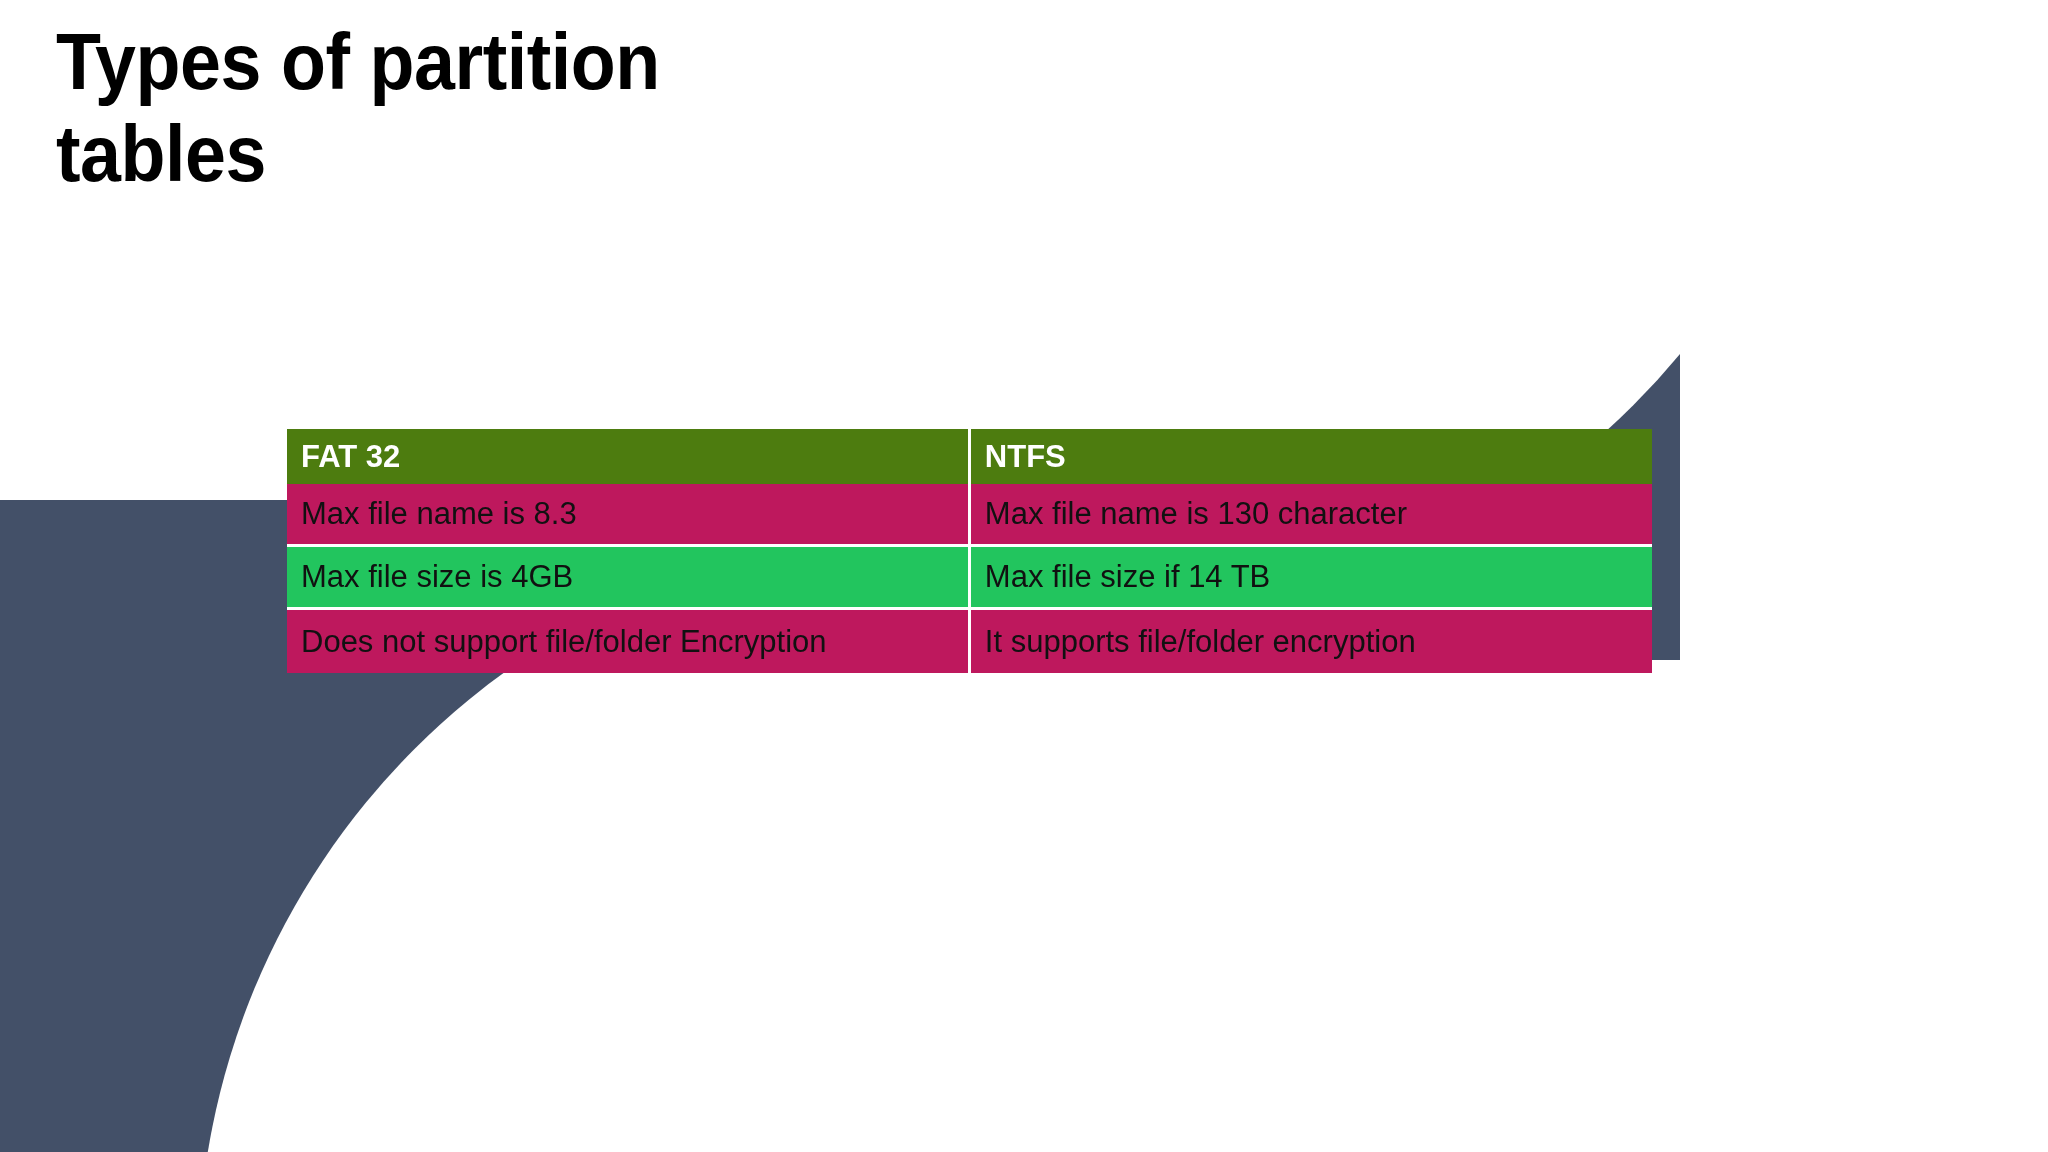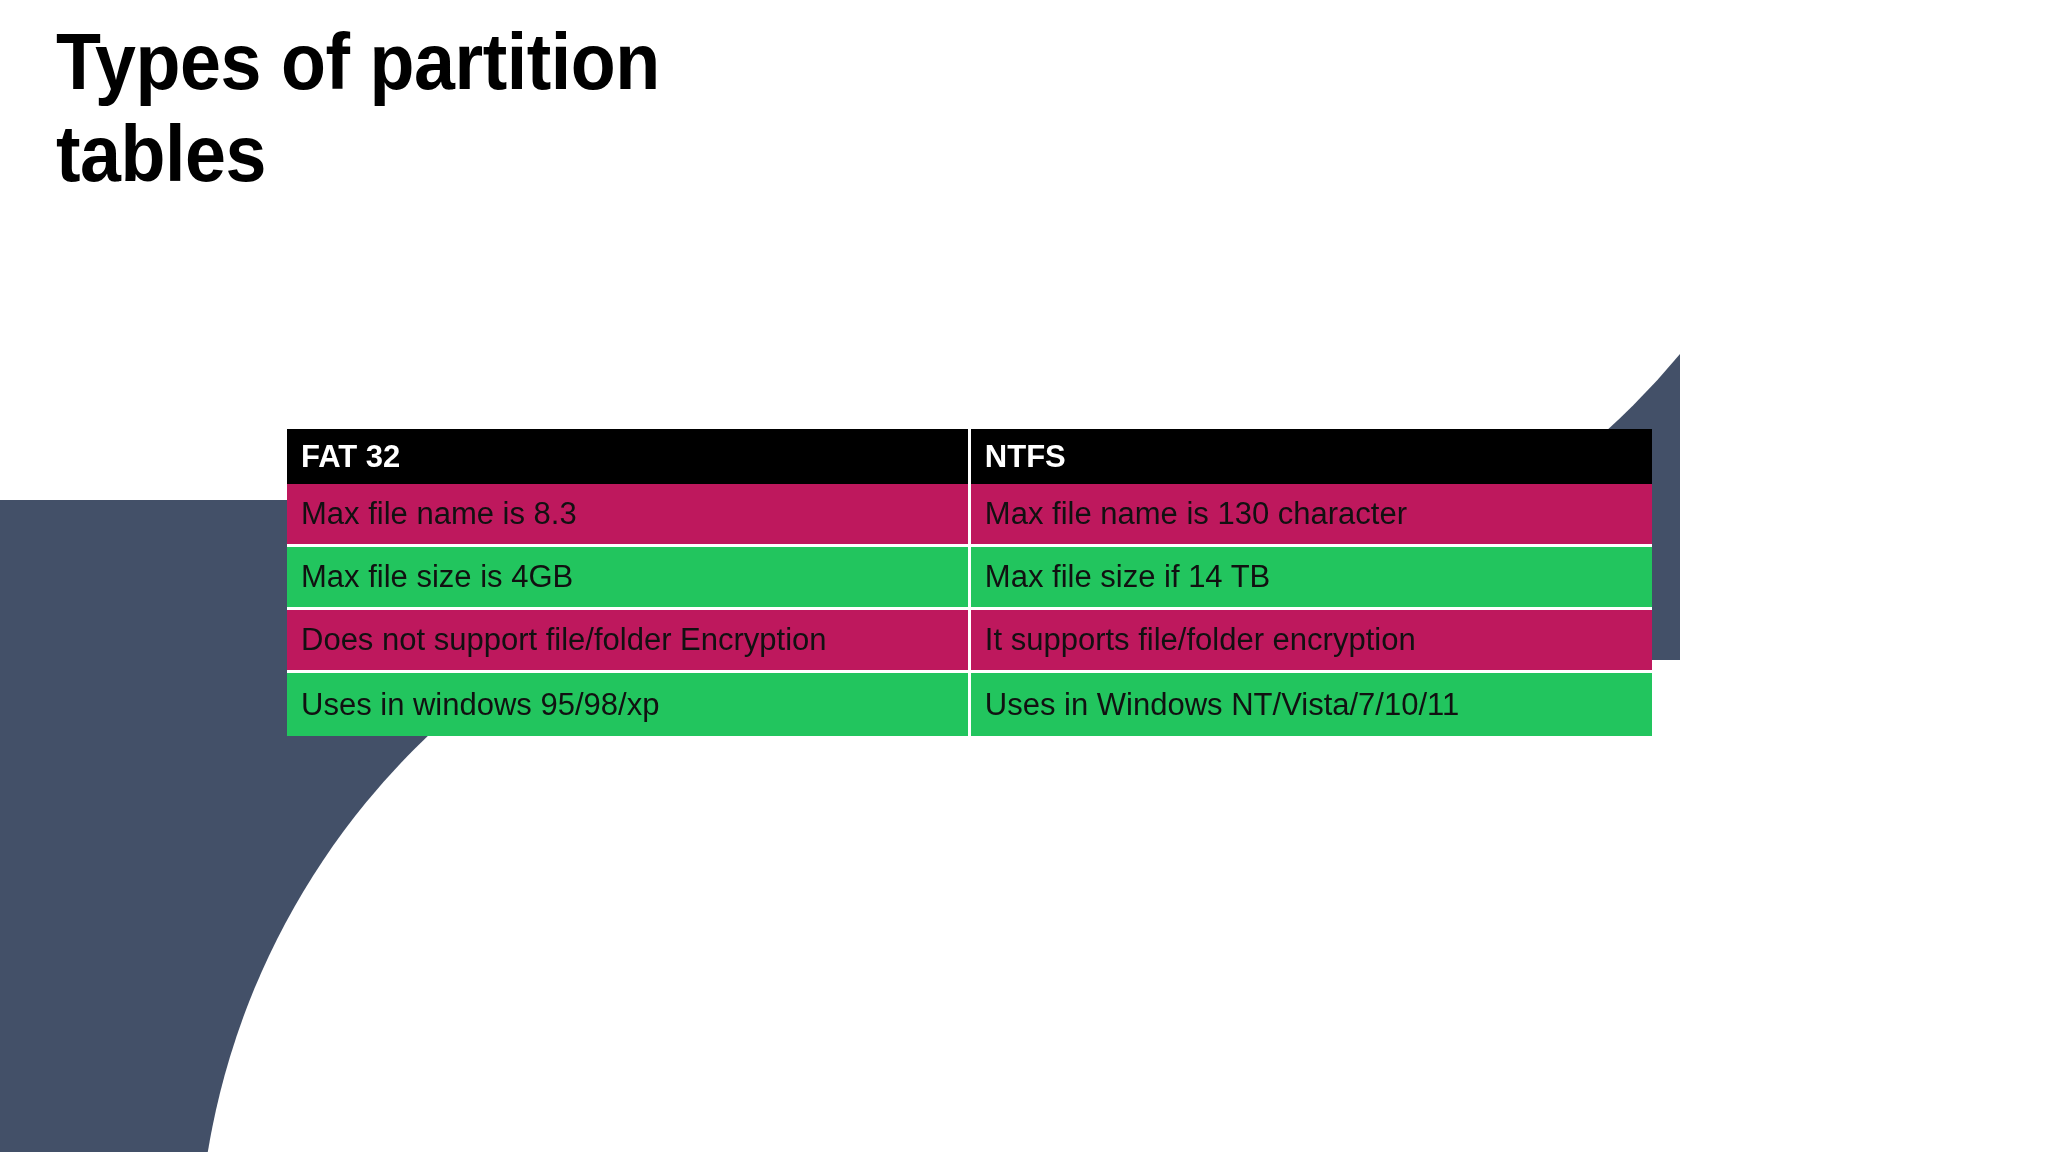--- a/index.html
+++ b/index.html
@@ -54,21 +54,21 @@
     border-collapse: separate;
     border-spacing: 0;
     table-layout: fixed;
     font-size: 31px;
     color: #111111;
   }
   table.cmp col.c0 { width: 50.1%; }
   table.cmp col.c1 { width: 49.9%; }
 
   table.cmp thead th {
-    background: #000000;
+    background: #4d7c0f;
     color: #ffffff;
     font-weight: 700;
     font-size: 31px;
     text-align: left;
     height: 55px;
     padding: 0 0 0 14px;
     vertical-align: middle;
     border-right: 3px solid #ffffff;
     box-sizing: border-box;
   }
@@ -139,21 +139,17 @@
           <td>Max file name is 130 character</td>
         </tr>
         <tr class="band-b">
           <td>Max file size is 4GB</td>
           <td>Max file size if 14 TB</td>
         </tr>
         <tr class="band-a">
           <td>Does not support file/folder Encryption</td>
           <td>It supports file/folder encryption</td>
         </tr>
-        <tr class="band-b">
-          <td>Uses in windows 95/98/xp</td>
-          <td>Uses in Windows NT/Vista/7/10/11</td>
-        </tr>
       </tbody>
     </table>
   </div>
 
 </div>
 
 </body></html>

